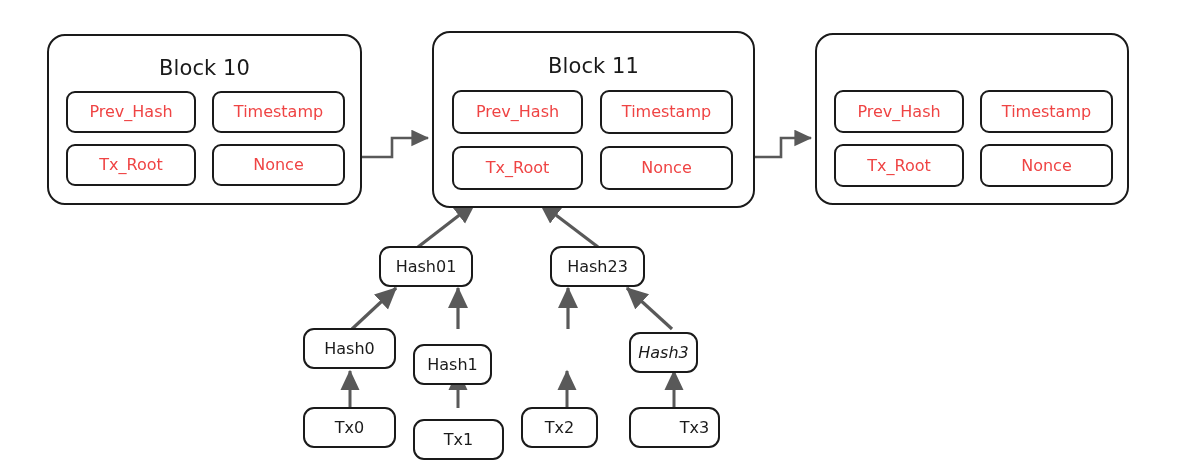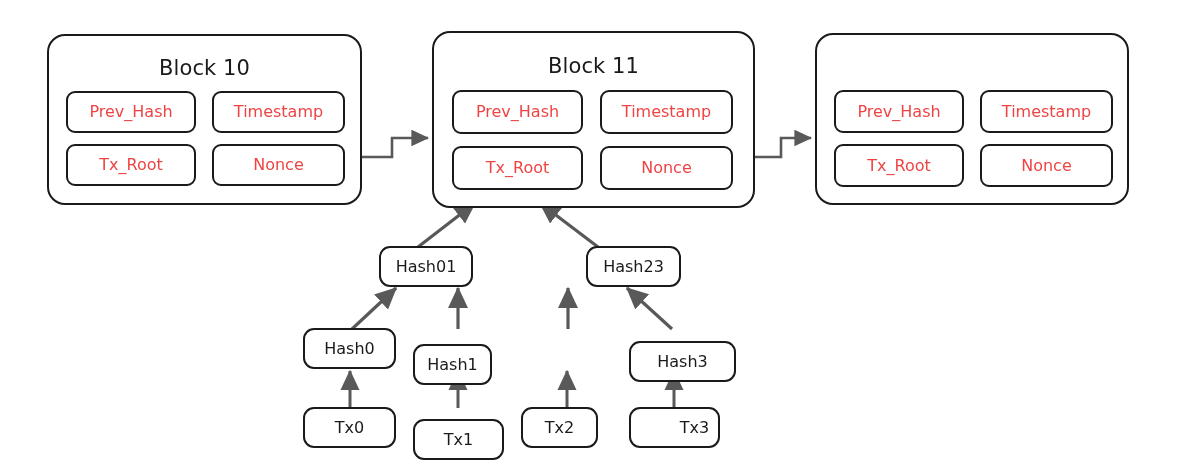--- a/index.html
+++ b/index.html
@@ -128,24 +128,24 @@
   </div>
 
   <div class="block" style="left:815px; top:33px; width:314px; height:172px;">
     <div class="field" style="left:17px; top:55px; width:130px; height:43px;">Prev_Hash</div>
     <div class="field" style="left:163px; top:55px; width:133px; height:43px;">Timestamp</div>
     <div class="field" style="left:17px; top:109px; width:130px; height:43px;">Tx_Root</div>
     <div class="field" style="left:163px; top:109px; width:133px; height:43px;">Nonce</div>
   </div>
 
   <div class="node" style="left:379px; top:246px; width:94px; height:41px;">Hash01</div>
-  <div class="node" style="left:550px; top:246px; width:95px; height:41px;margin-left:36px;">Hash23</div>
+  <div class="node" style="left:550px; top:246px; width:95px; height:41px;">Hash23</div>
 
   <div class="node" style="left:303px; top:328px; width:93px; height:41px;">Hash0</div>
   <div class="node" style="left:413px; top:344px; width:79px; height:41px;">Hash1</div>
-  <div class="node" style="left:629px; top:341px; width:107px; height:41px;">Hash3</div>
+  <div class="node" style="left:629px; top:332px; width:69px; height:41px;font-style:italic;">Hash3</div>
 
   <div class="node" style="left:303px; top:407px; width:93px; height:41px;">Tx0</div>
   <div class="node" style="left:413px; top:407px; width:91px; height:41px;margin-top:12px;">Tx1</div>
   <div class="node" style="left:521px; top:407px; width:77px; height:41px;">Tx2</div>
   <div class="node" style="left:629px; top:407px; width:91px; height:41px;padding-left:40px;">Tx3</div>
 
 </div>
 
 </body></html>

